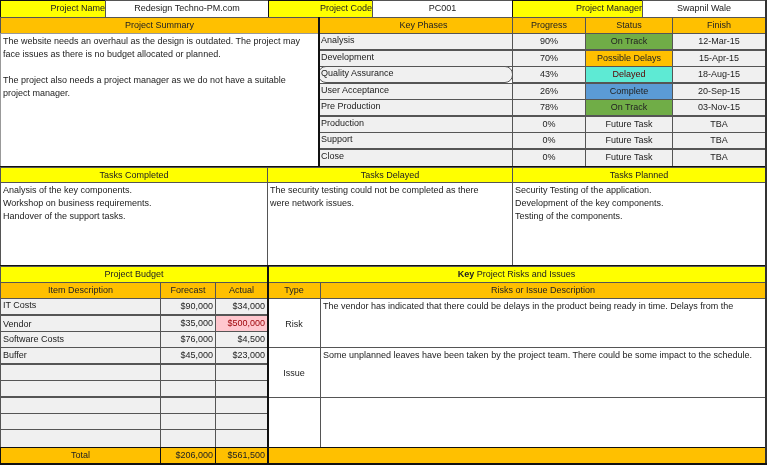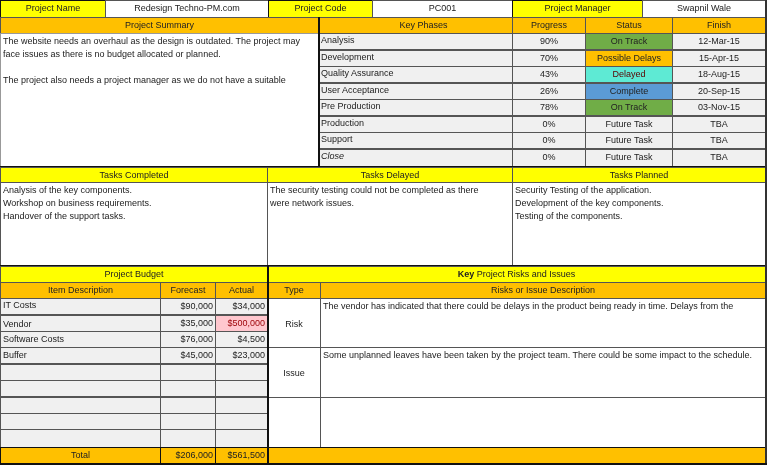--- a/index.html
+++ b/index.html
@@ -8,21 +8,21 @@
   .abs { position:absolute; box-sizing:border-box; }
   .cell { position:absolute; box-sizing:border-box; border:1px solid #555; overflow:hidden;
           white-space:nowrap; line-height:15px; }
   .yellow { background:#ffff00; }
   .orange { background:#ffc000; }
   .grey { background:#f0f0f0; }
   .white { background:#ffffff; }
   .c { text-align:center; }
   .r { text-align:right; padding-right:2px; }
   .l { text-align:left; padding-left:2px; }
-  .thick { border:1.5px solid #111; }
+  .thick { border:1.5px solid #111;text-align:right; }
   .wrap { white-space:normal; line-height:13px; padding:1px 2px; }
   .line { display:block; }
   .status-green { background:#70ad47; }
   .status-amber { background:#ffc000; }
   .status-red { background:#5eead4; color:#5a0000; }
   .status-blue { background:#5b9bd5; }
   .neg { background:#ffc7ce; color:#9c0006; }
 </style>
 </head>
 <body>
@@ -33,41 +33,42 @@
 <div class="cell white c" style="left:372px;top:0;width:141px;height:18px;">PC001</div>
 <div class="cell yellow c thick" style="left:512px;top:0;width:131px;height:18px;">Project Manager</div>
 <div class="cell white c" style="left:642px;top:0;width:124px;height:18px;">Swapnil Wale</div>
 
 <div class="cell orange c" style="left:0;top:17px;width:319px;height:17px;">Project Summary</div>
 <div class="cell white wrap" style="left:0;top:33px;width:319px;height:134px;border-color:#999;">
   <span class="line">The website needs an overhaul as the design is outdated. The project may</span>
   <span class="line">face issues as there is no budget allocated or planned.</span>
   <span class="line" style="height:13px;"></span>
   <span class="line">The project also needs a project manager as we do not have a suitable</span>
+  <span class="line">project manager.</span>
 </div>
 
 <div class="cell orange c" style="left:318px;top:17px;width:195px;height:17px;padding-left:16px;">Key Phases</div>
 <div class="cell orange c" style="left:512px;top:17px;width:74px;height:17px;">Progress</div>
 <div class="cell orange c" style="left:585px;top:17px;width:88px;height:17px;">Status</div>
 <div class="cell orange c" style="left:672px;top:17px;width:94px;height:17px;">Finish</div>
 
 <div>
   <div class="cell grey l" style="left:318px;top:33px;width:195px;height:17px;line-height:13px;">Analysis</div>
   <div class="cell grey c" style="left:512px;top:33px;width:74px;height:17px;">90%</div>
   <div class="cell c status-green" style="left:585px;top:33px;width:88px;height:17px;">On Track</div>
   <div class="cell grey c" style="left:672px;top:33px;width:94px;height:17px;">12-Mar-15</div>
 </div>
 <div>
   <div class="cell grey l" style="left:318px;top:50px;width:195px;height:17px;line-height:13px;">Development</div>
   <div class="cell grey c" style="left:512px;top:50px;width:74px;height:17px;">70%</div>
   <div class="cell c status-amber" style="left:585px;top:50px;width:88px;height:17px;">Possible Delays</div>
   <div class="cell grey c" style="left:672px;top:50px;width:94px;height:17px;">15-Apr-15</div>
 </div>
 <div>
-  <div class="cell grey l" style="left:318px;top:66px;width:195px;height:17px;line-height:13px;">Quality Assurance</div>
+  <div class="cell grey l" style="left:318px;top:66px;width:195px;height:17px;line-height:13px;border-radius:8px;">Quality Assurance</div>
   <div class="cell grey c" style="left:512px;top:66px;width:74px;height:17px;">43%</div>
   <div class="cell c status-red" style="left:585px;top:66px;width:88px;height:17px;">Delayed</div>
   <div class="cell grey c" style="left:672px;top:66px;width:94px;height:17px;">18-Aug-15</div>
 </div>
 <div>
   <div class="cell grey l" style="left:318px;top:83px;width:195px;height:17px;line-height:13px;">User Acceptance</div>
   <div class="cell grey c" style="left:512px;top:83px;width:74px;height:17px;">26%</div>
   <div class="cell c status-blue" style="left:585px;top:83px;width:88px;height:17px;">Complete</div>
   <div class="cell grey c" style="left:672px;top:83px;width:94px;height:17px;">20-Sep-15</div>
 </div>
@@ -83,21 +84,21 @@
   <div class="cell grey c" style="left:585px;top:116px;width:88px;height:17px;">Future Task</div>
   <div class="cell grey c" style="left:672px;top:116px;width:94px;height:17px;">TBA</div>
 </div>
 <div>
   <div class="cell grey l" style="left:318px;top:132px;width:195px;height:17px;line-height:13px;">Support</div>
   <div class="cell grey c" style="left:512px;top:132px;width:74px;height:17px;">0%</div>
   <div class="cell grey c" style="left:585px;top:132px;width:88px;height:17px;">Future Task</div>
   <div class="cell grey c" style="left:672px;top:132px;width:94px;height:17px;">TBA</div>
 </div>
 <div>
-  <div class="cell grey l" style="left:318px;top:149px;width:195px;height:18px;line-height:13px;font-style:italic;">Close</div>
+  <div class="cell grey l" style="left:318px;top:149px;width:195px;height:18px;line-height:13px;">Close</div>
   <div class="cell grey c" style="left:512px;top:149px;width:74px;height:18px;">0%</div>
   <div class="cell grey c" style="left:585px;top:149px;width:88px;height:18px;">Future Task</div>
   <div class="cell grey c" style="left:672px;top:149px;width:94px;height:18px;">TBA</div>
 </div>
 
 <div class="abs" style="left:318px;top:17px;width:1.5px;height:150px;background:#111;"></div>
 
 <div class="abs" style="left:0;top:166px;width:766px;height:1.5px;background:#111;"></div>
 <div class="cell yellow c" style="left:0;top:167px;width:268px;height:16px;line-height:14px;">Tasks Completed</div>
 <div class="cell yellow c" style="left:267px;top:167px;width:246px;height:16px;line-height:14px;">Tasks Delayed</div>

